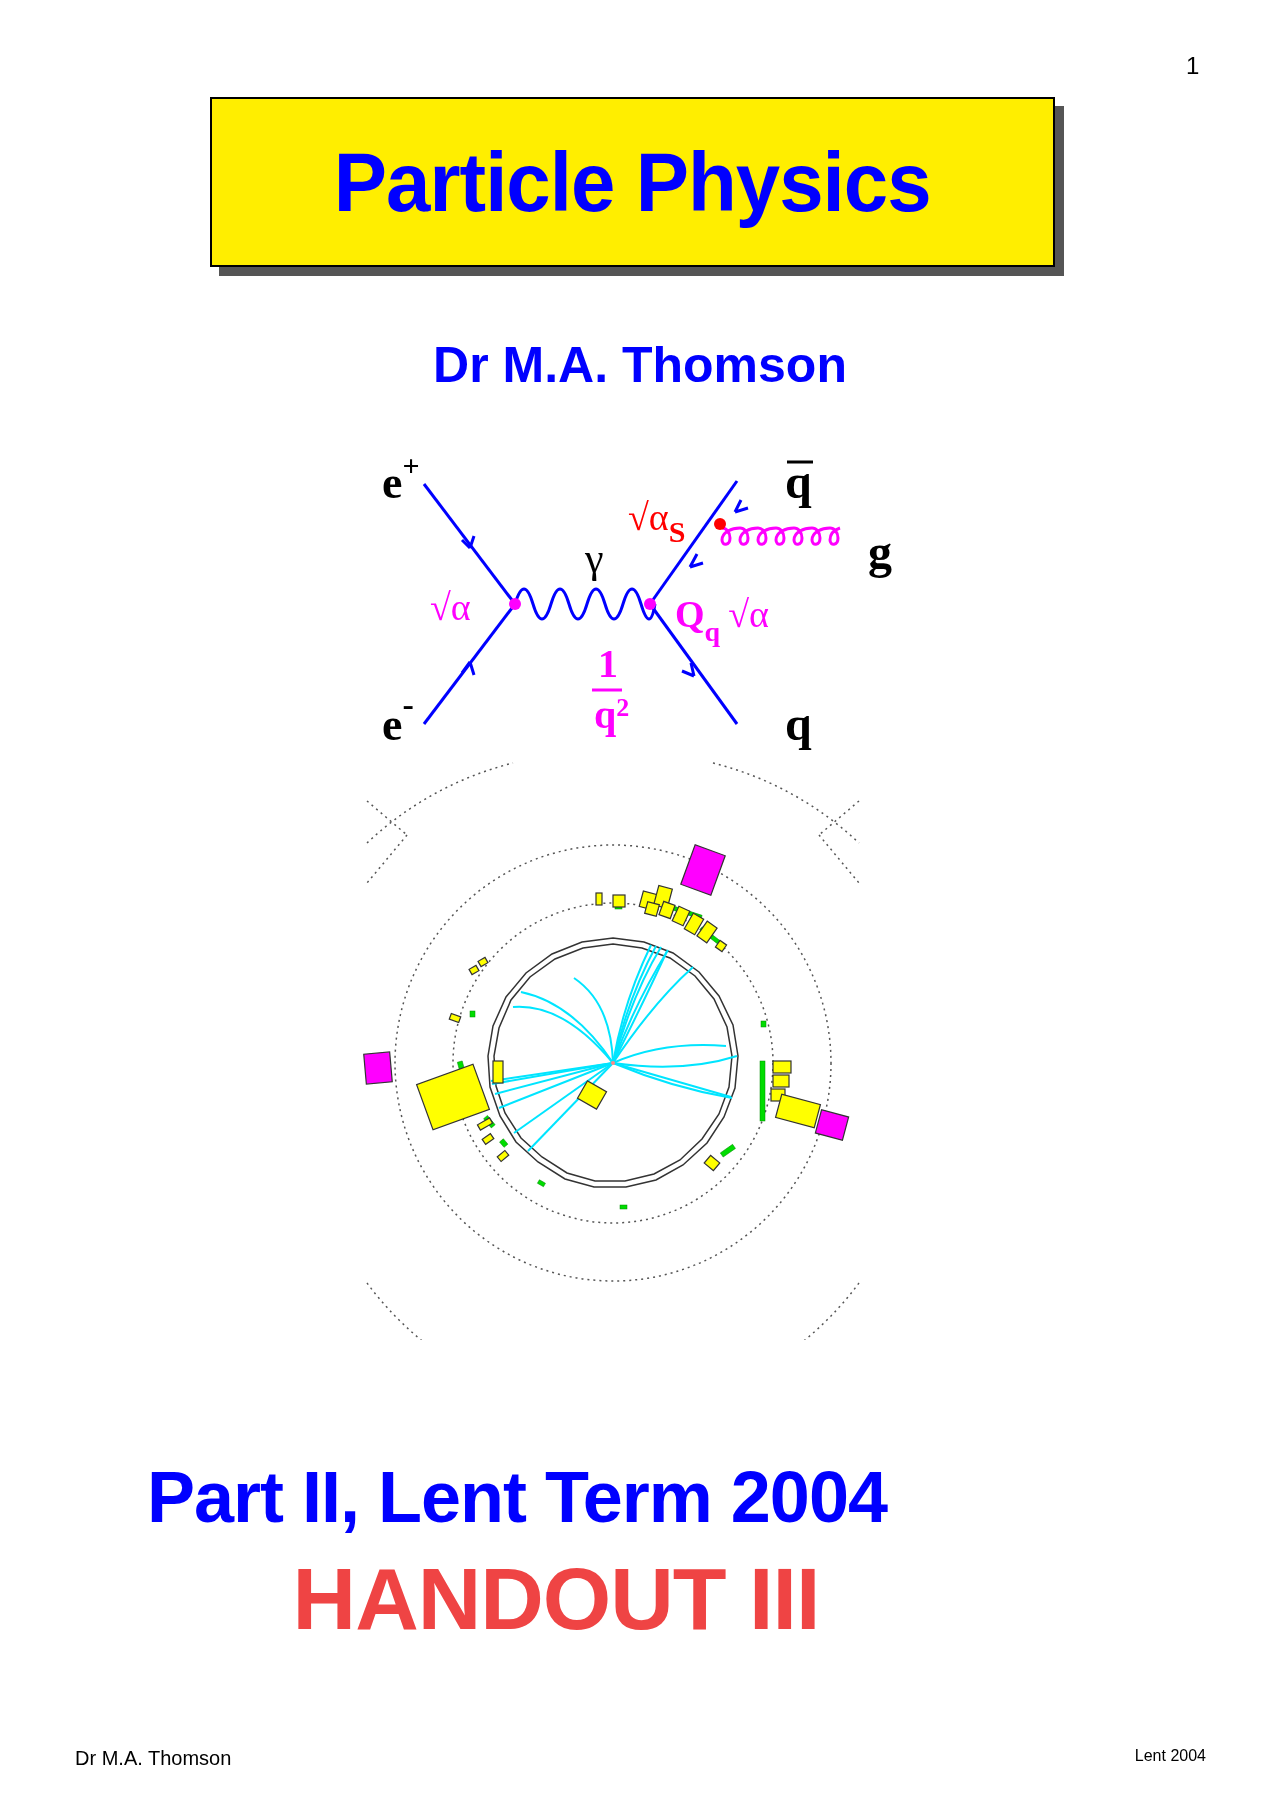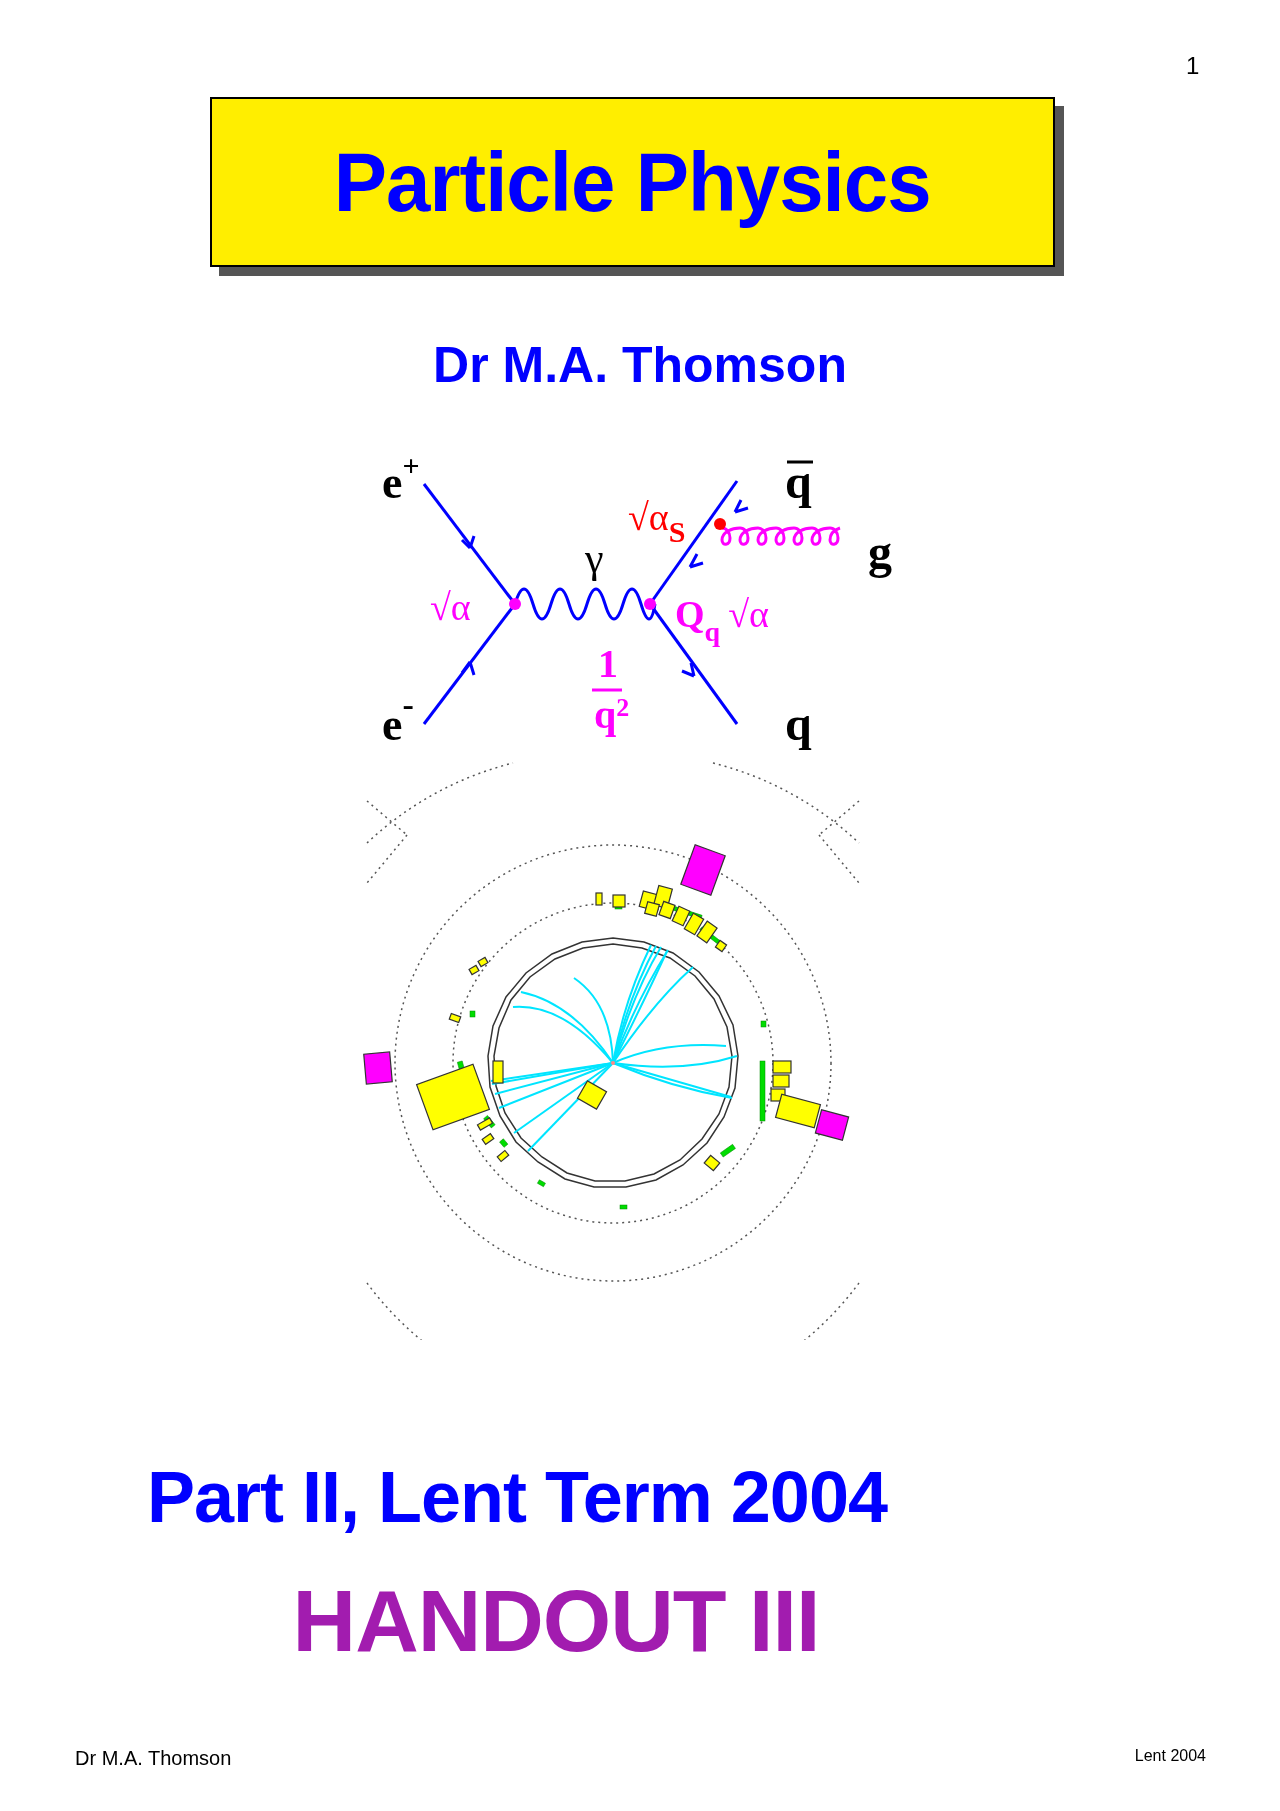--- a/index.html
+++ b/index.html
@@ -4,21 +4,21 @@
   <style>
     html, body { margin: 0; padding: 0; background: #ffffff; }
     body { width: 1280px; height: 1811px; position: relative; overflow: hidden; font-family: "Liberation Sans", sans-serif; }
     .page-number { position: absolute; left: 1186px; top: 52px; font-size: 24px; color: #000; font-family: "Liberation Sans", sans-serif; }
     .title-shadow { position: absolute; left: 219px; top: 106px; width: 845px; height: 170px; background: #555555; }
     .title-box { position: absolute; left: 210px; top: 97px; width: 841px; height: 166px; background: #ffee00; border: 2px solid #000; display: flex; align-items: center; justify-content: center; }
     .title-text { font-family: "Liberation Sans", sans-serif; font-weight: bold; font-size: 84px; color: #0000ff; letter-spacing: -1px; transform: scaleX(0.95); }
     .author { position: absolute; left: 0; width: 1280px; top: 336px; text-align: center; font-weight: bold; font-size: 50px; color: #0000ff; }
     .diagram { position: absolute; left: 0; top: 0; }
     .subtitle { position: absolute; left: 0; width: 1020px; top: 1456px; text-align: center; font-weight: bold; font-size: 72px; color: #0000ff; letter-spacing: -1px; margin-left: 7px; }
-    .handout { position: absolute; left: 0; width: 1112px; top: 1548px; text-align: center; font-weight: bold; font-size: 88px; color: #a21caf; letter-spacing: -1px; margin-top: 22px; }
+    .handout { position: absolute; left: 0; width: 1112px; top: 1548px; text-align: center; font-weight: bold; font-size: 88px; color: #ef4444; letter-spacing: -1px; }
     .footer-left { position: absolute; left: 75px; top: 1747px; font-size: 20px; color: #000; }
     .footer-right { position: absolute; right: 74px; top: 1747px; font-size: 16px; color: #000; }
     svg text { font-family: "Liberation Serif", serif; }
   </style>
 </head>
 <body>
 
 <div class="page-number">1</div>
 
 <div class="title-shadow"></div>

